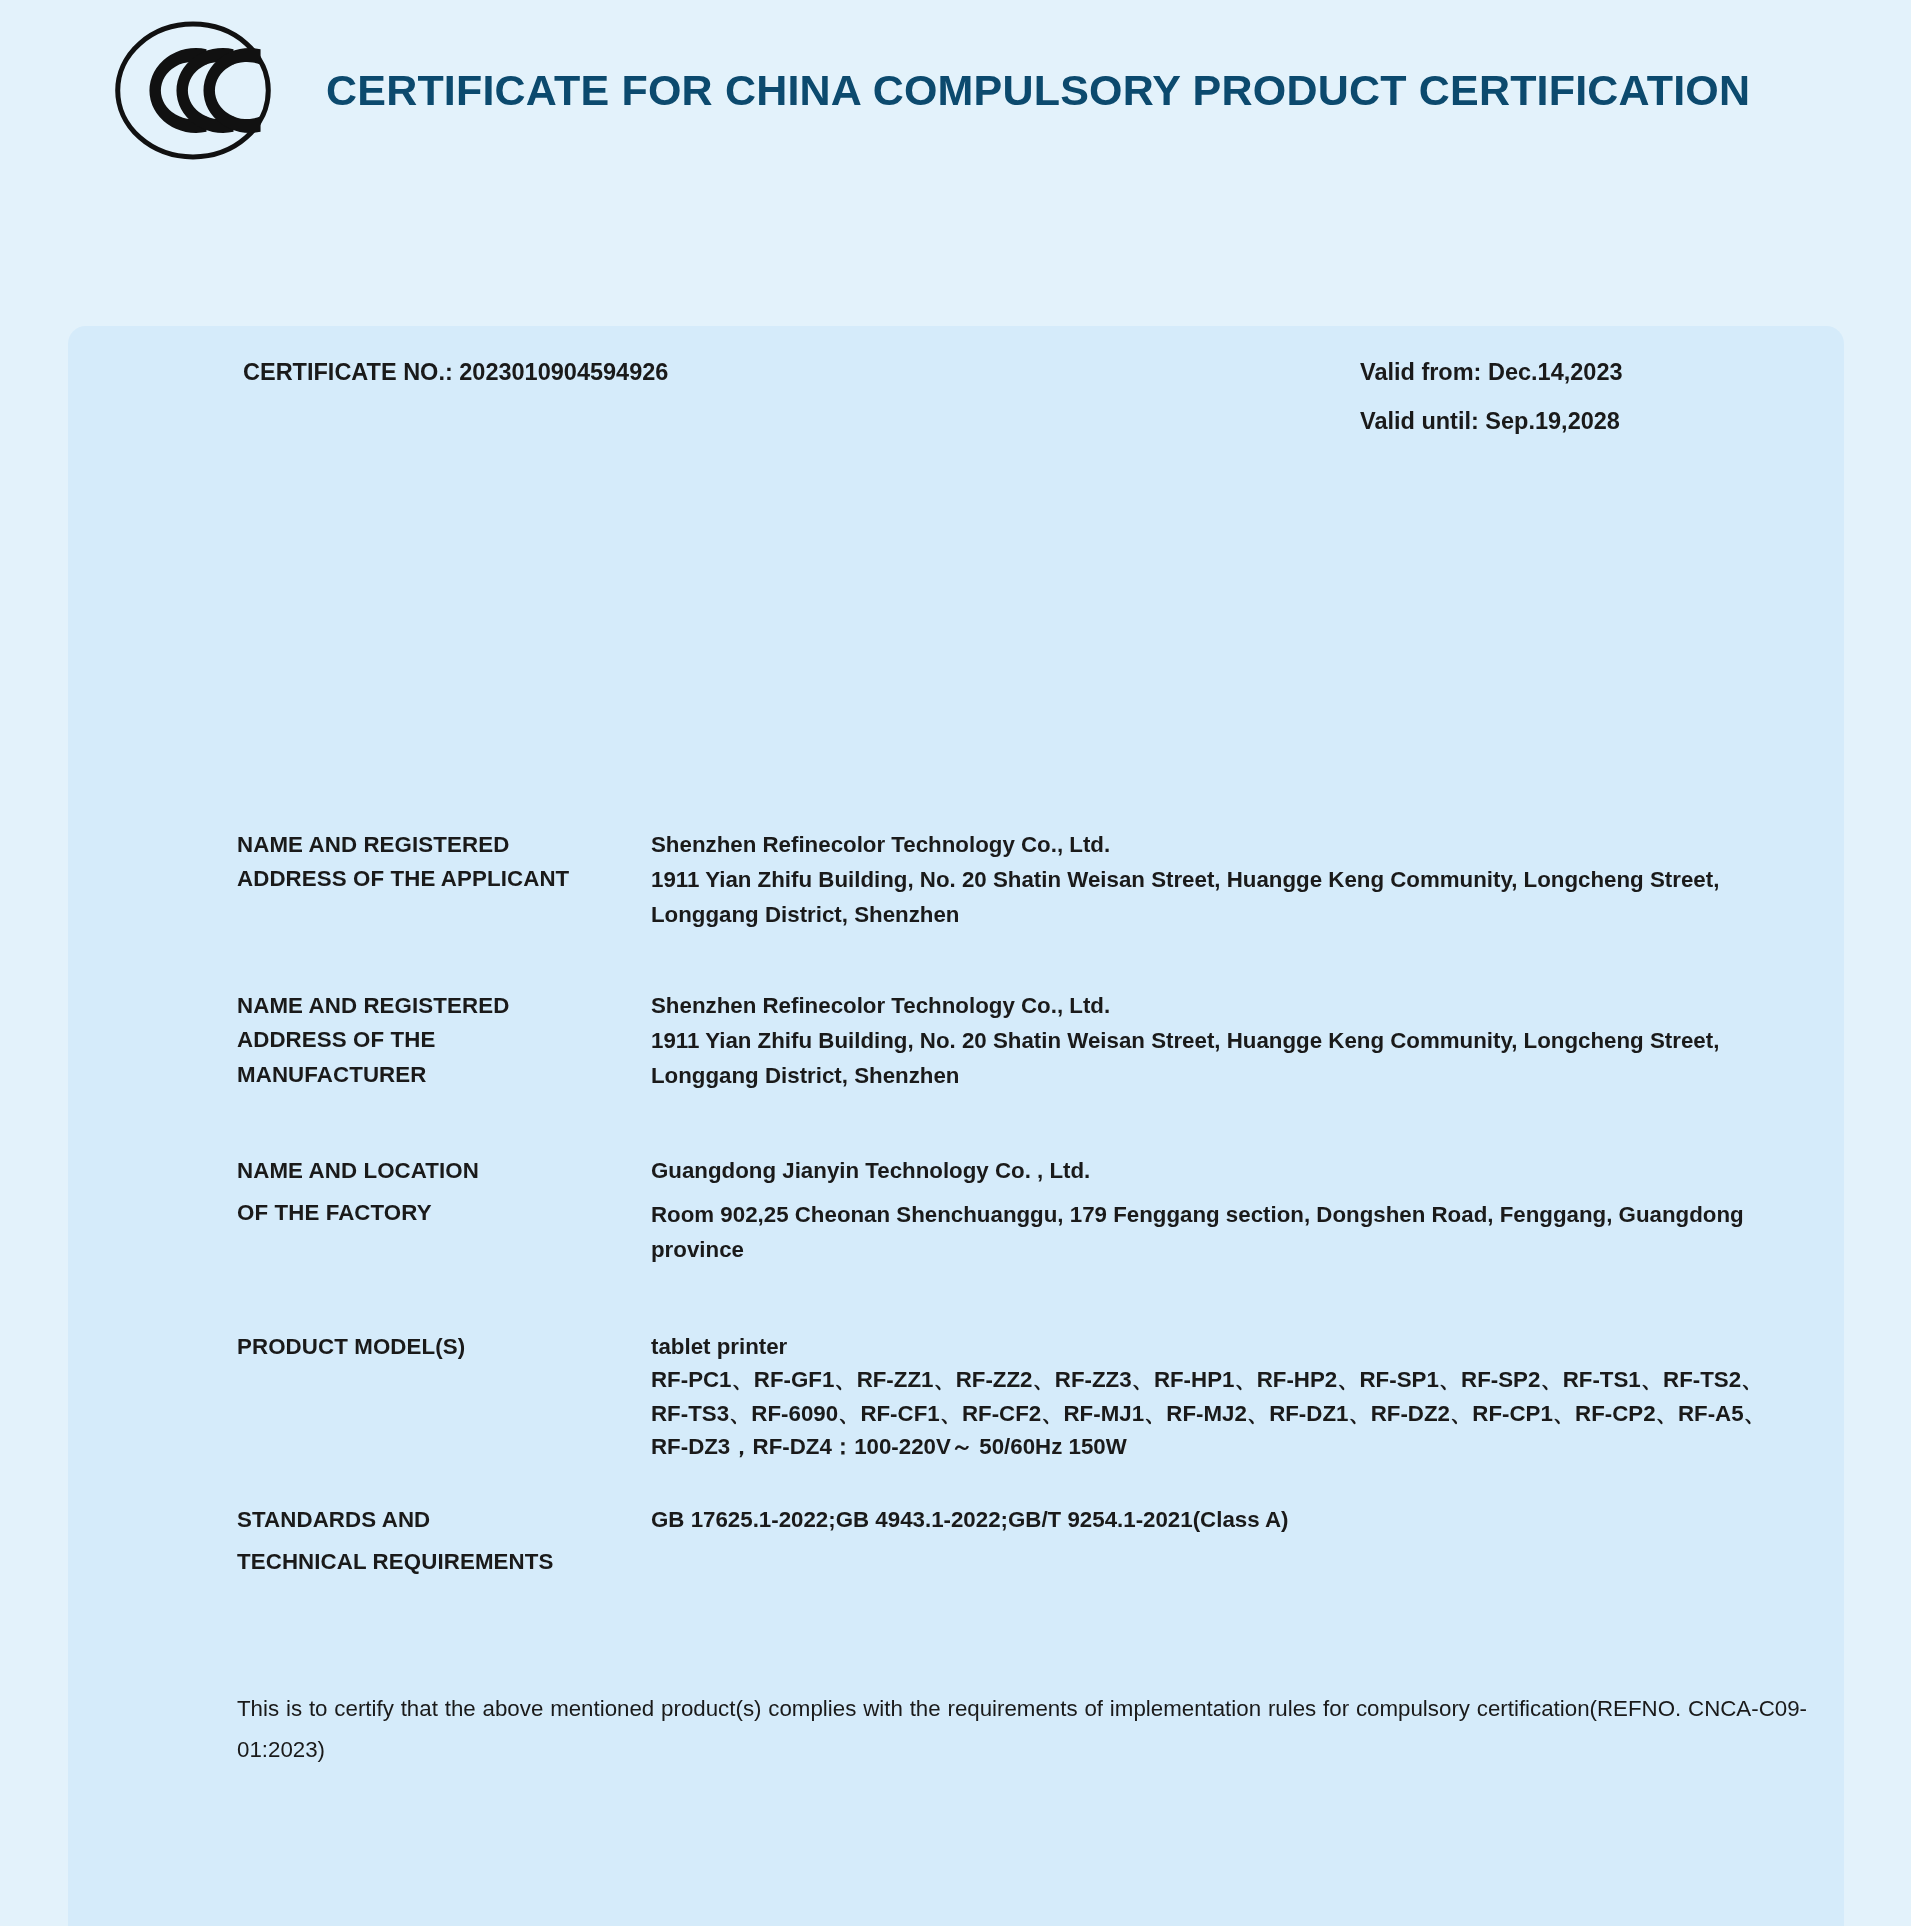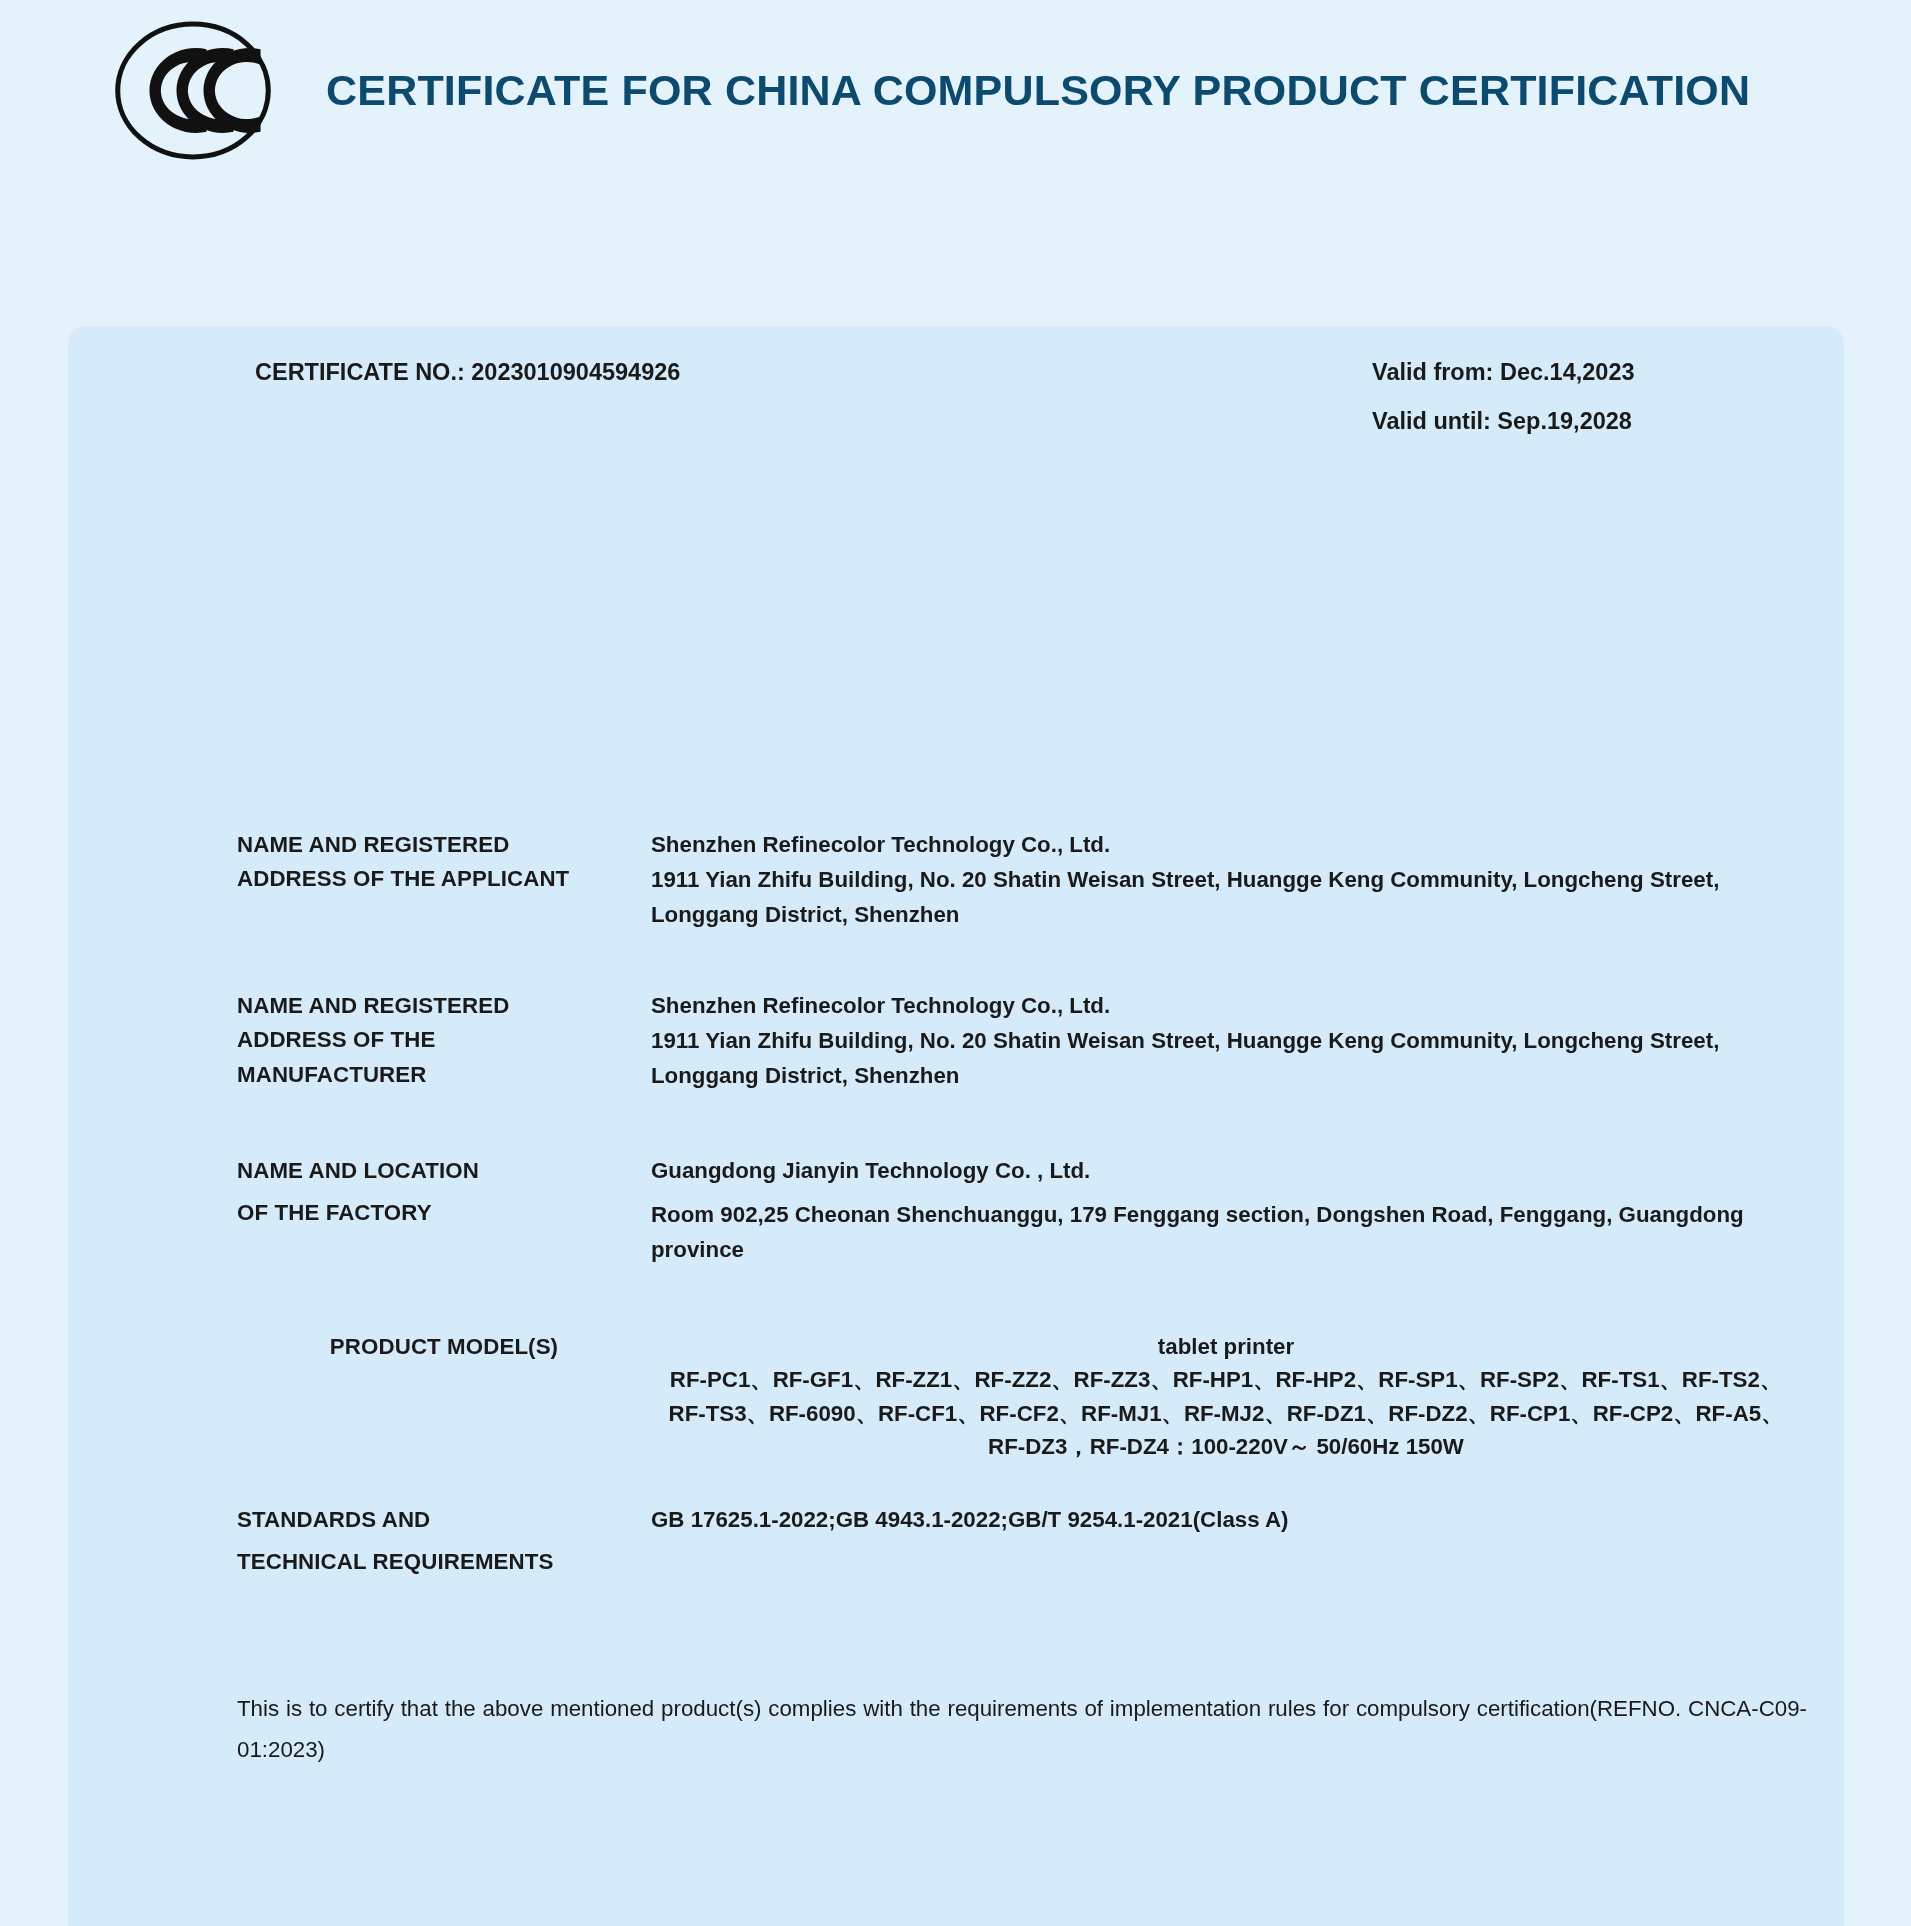--- a/index.html
+++ b/index.html
@@ -57,21 +57,20 @@
   }
 
   
   .cert-row {
     position: absolute;
     left: 175px;
     top: 33px;
     width: 1525px;
     display: flex;
     justify-content: space-between;
-    margin-left: 12px;
   }
   .cert-no {
     font-size: 23.5px;
     font-weight: bold;
     white-space: nowrap;
   }
   .validity {
     width: 408px;
   }
   .validity div {
@@ -106,21 +105,21 @@
     font-size: 22.3px;
     line-height: 1.56;
     font-weight: bold;
   }
   .field-value .line { white-space: normal; }
 
   
   .blk-applicant  { margin-bottom: 57px; }
   .blk-manuf      { margin-bottom: 60px; }
   .blk-factory    { margin-bottom: 62px; }
-  .blk-models     { margin-bottom: 39px; text-align: center; }
+  .blk-models     { margin-bottom: 39px; }
   .blk-standards  { margin-bottom: 0; }
 
   .models-lines { line-height: 1.5; }
 
   
   .paragraphs {
     position: absolute;
     left: 169px;
     top: 1362px;
     width: 1570px;

